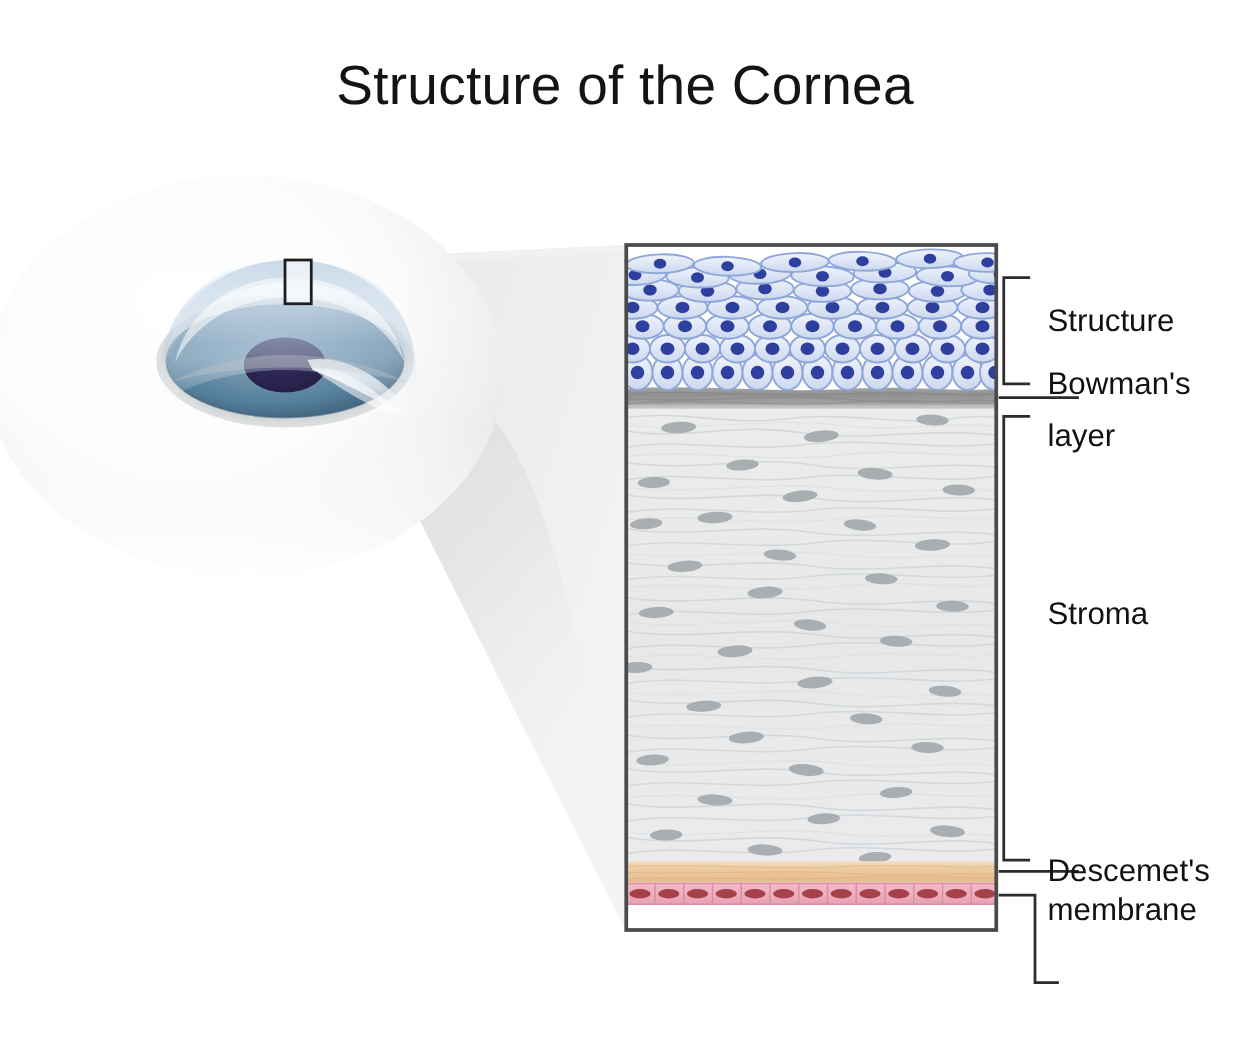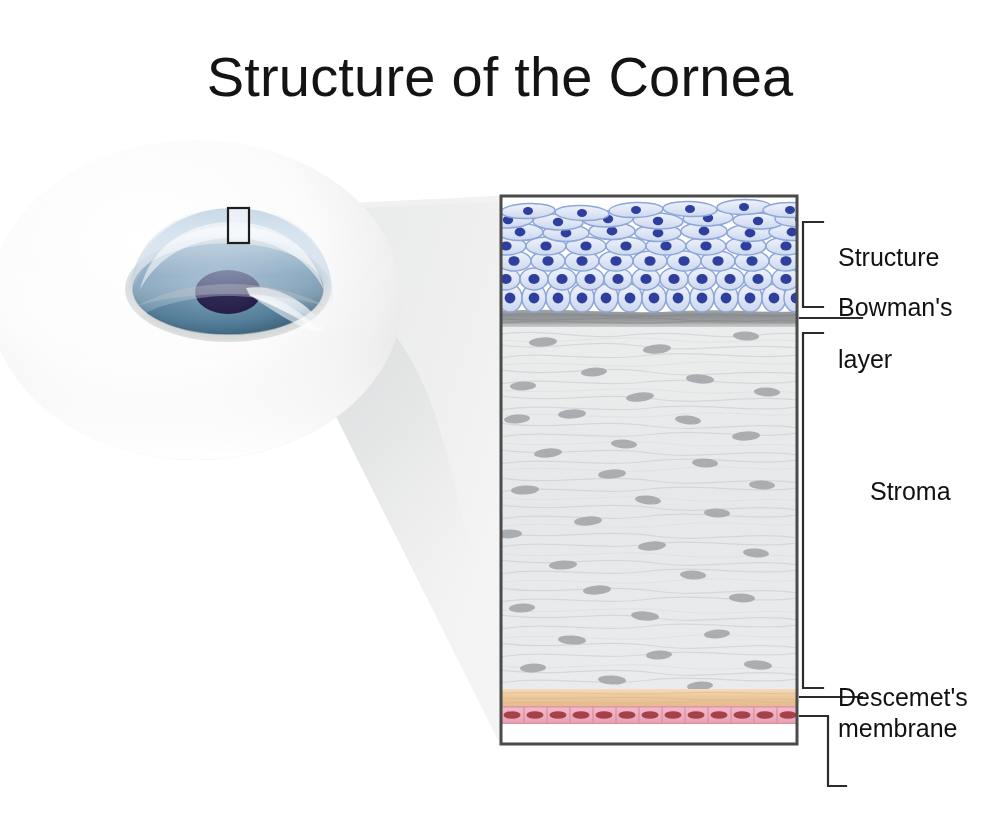--- a/index.html
+++ b/index.html
@@ -12,21 +12,21 @@
     overflow: hidden;
     font-family: "Liberation Sans", sans-serif;
     color: #1a1a1a;
   }
   #stage { position: absolute; inset: 0; }
   #title {
     position: absolute;
     left: 0; right: 0;
     top: 44px;
     text-align: center;
-    font-size: 56px;
+    font-size: 44px;
     font-weight: 400;
     letter-spacing: 0.2px;
     color: #141414;
     white-space: nowrap;
   }
   .svg-layer {
     position: absolute;
     left: 0; top: 0;
     width: 1000px; height: 840px;
   }
@@ -562,21 +562,21 @@
       <path d="M800,697 L862,697"></path>
 
       <path d="M800,716 L828,716 L828,786 L846,786"></path>
     </g>
 
   </svg>
 
   <div class="lbl" style="left:838px; top:242px;">Structure</div>
 
   <div class="lbl" style="left:838px; top:292px;">Bowman's</div>
-  <div class="lbl" style="left:838px; top:344px;">layer</div>
-
-  <div class="lbl" style="left:838px; top:476px;margin-left:32px;">Stroma</div>
+  <div class="lbl" style="left:838px; top:334px;">layer</div>
+
+  <div class="lbl" style="left:838px; top:476px;">Stroma</div>
 
   <div class="lbl" style="left:838px; top:713px;">membrane</div>
   <div class="lbl" style="left:838px; top:682px;">Descemet's</div>
 
 
 </div>
 
 </body></html>

